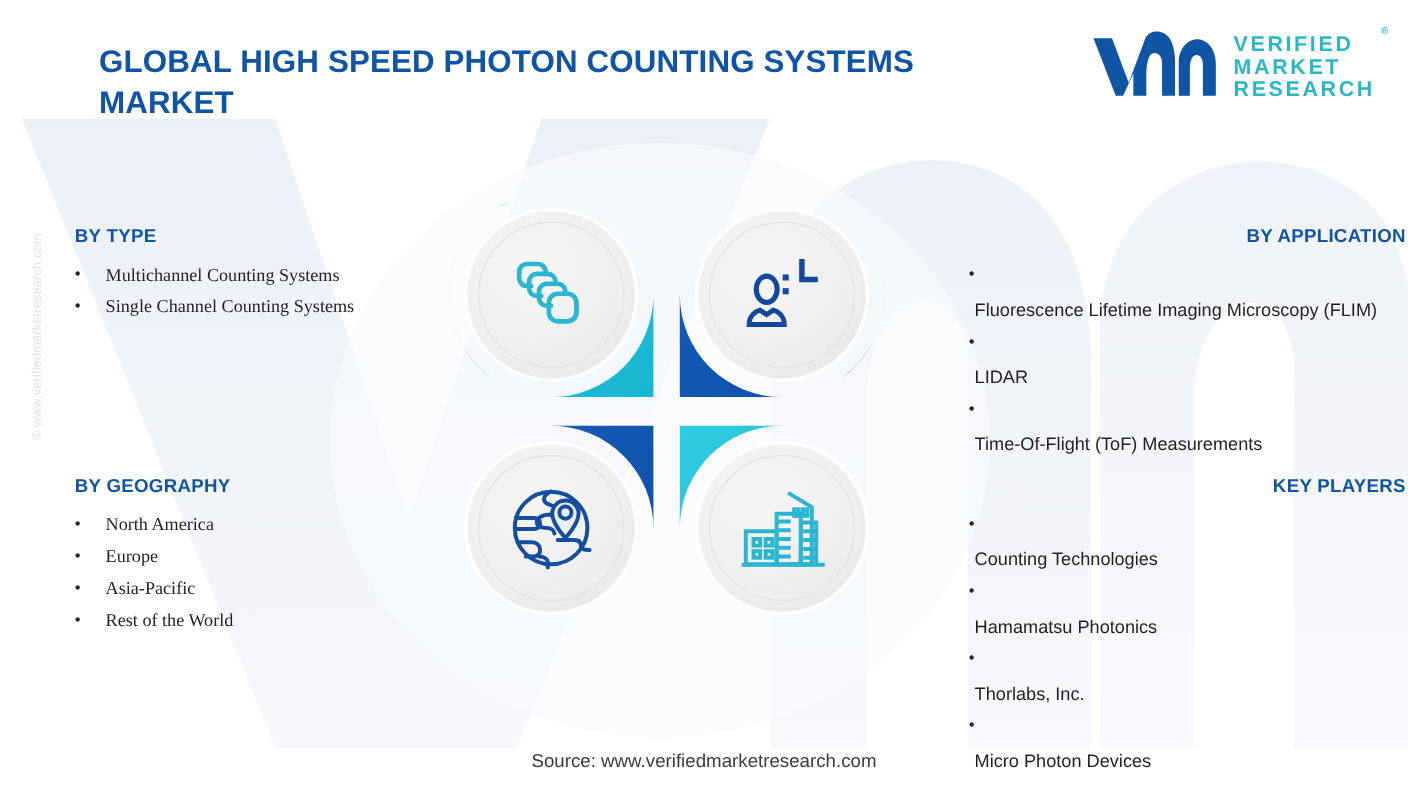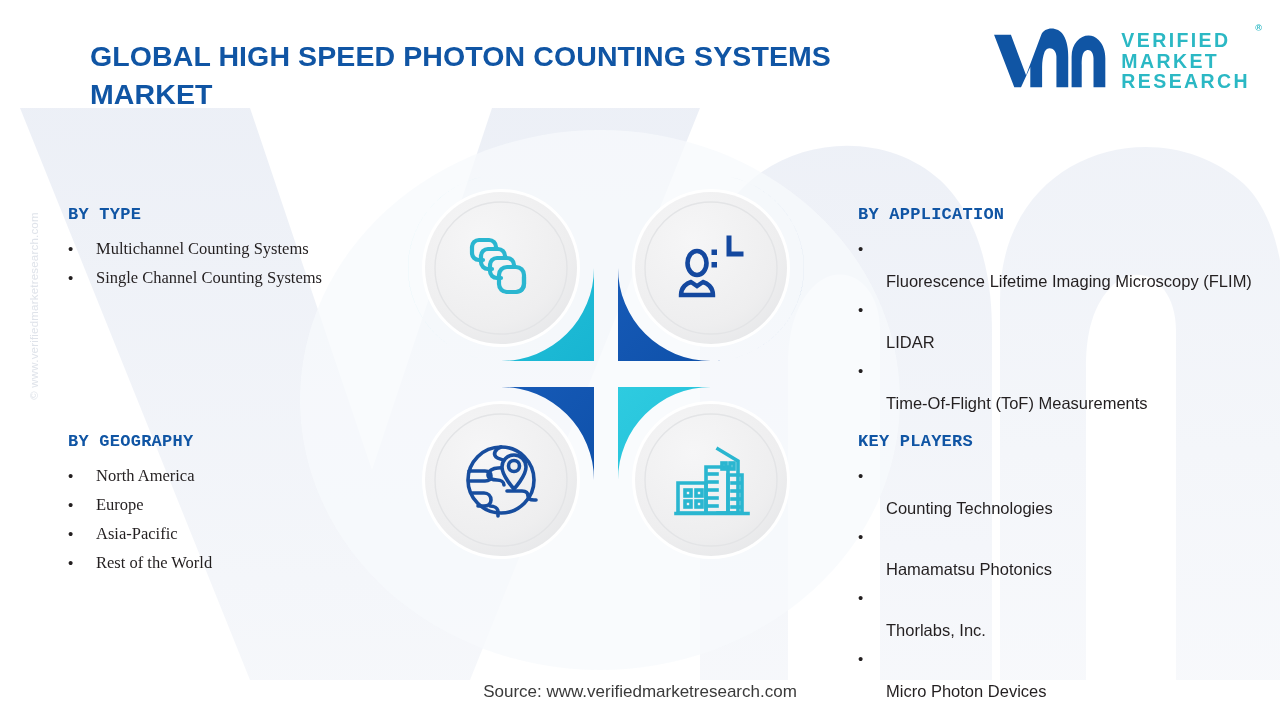--- a/index.html
+++ b/index.html
@@ -91,32 +91,31 @@
   .logo-words .reg {
     position:absolute;
     top:-6px; right:-12px;
     font-size:9px;
     letter-spacing:0;
   }
 
   
   .col { position:absolute; z-index:4; }
   .col-left  { left:68px;  top:205px; width:330px; }
-  .col-right { left:858px; top:205px; width:420px; }
+  .col-right { left:858px; top:205px; width:420px;text-align:right; }
   .col-left.lower  { top:432px; }
   .col-right.lower { top:432px; }
 
   .sec-head {
     font-size:17px;
     font-weight:bold;
     color:#1055a4;
     letter-spacing:.25px;
     margin-bottom:12px;
     text-transform:uppercase;
-    font-family:Liberation Mono, monospace;
   }
   ul.items { list-style:none; }
   ul.items li {
     display:flex;
     font-size:16.5px;
     color:#231f20;
     line-height:1.63;
     margin-bottom:2px;
     white-space:nowrap;
   }

